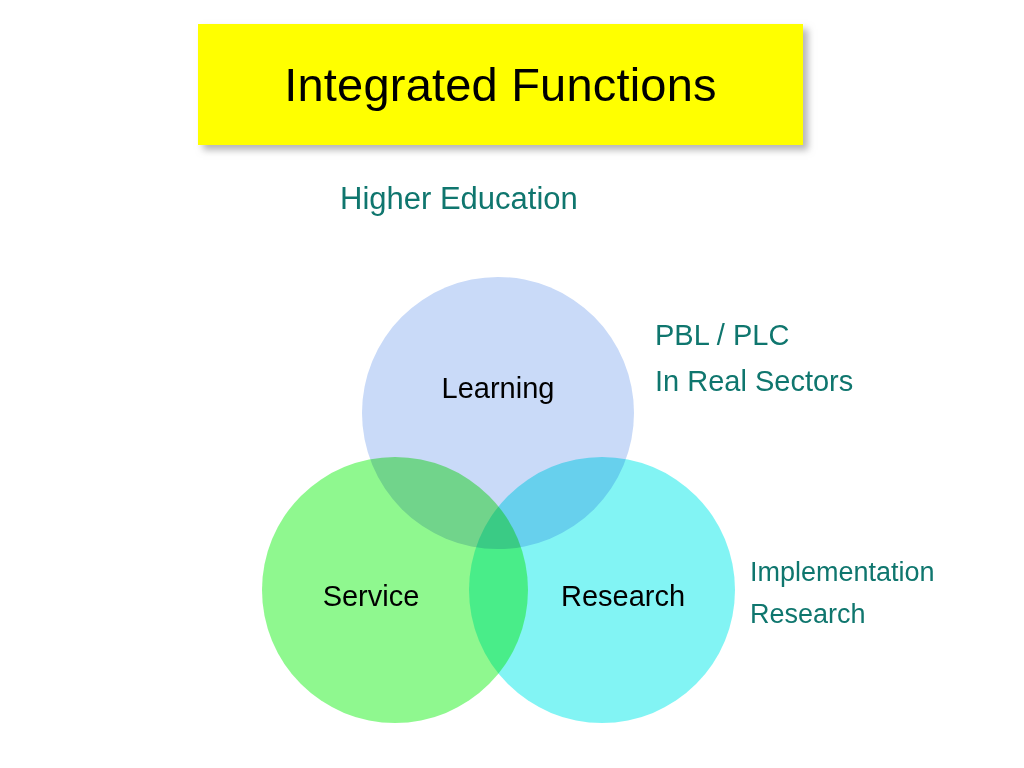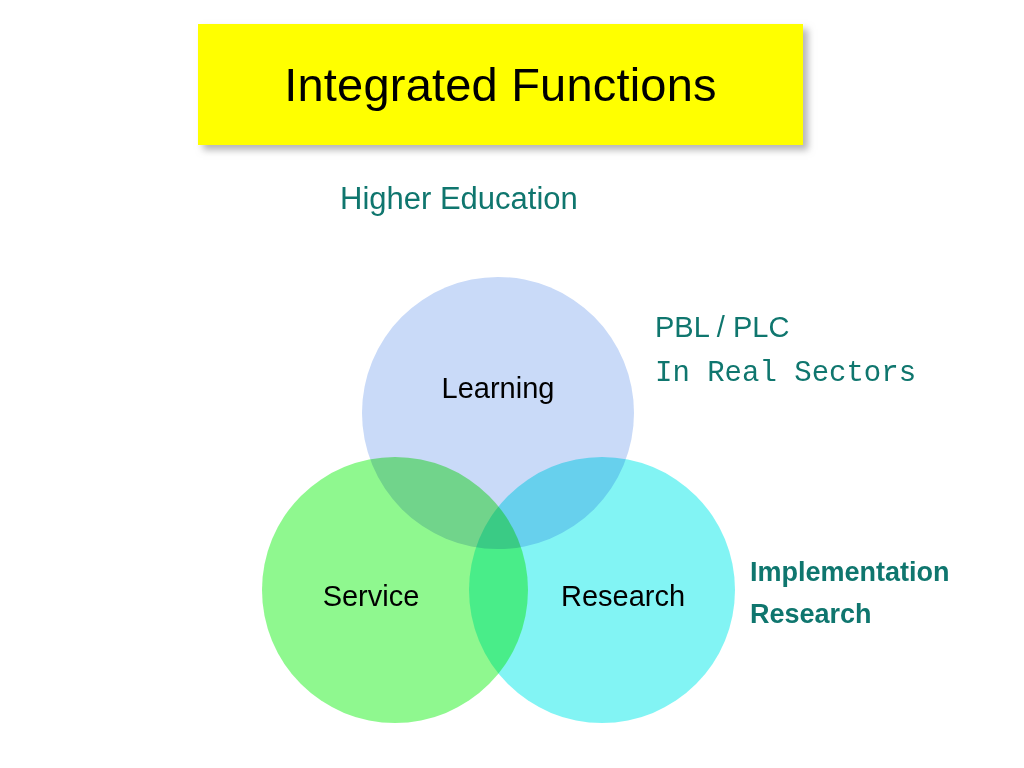--- a/index.html
+++ b/index.html
@@ -51,31 +51,30 @@
     white-space: nowrap;
     line-height: 1.22;
   }
   #higher-education-label {
     left: 340px;
     top: 180px;
     font-size: 31px;
   }
   #pbl-plc-block {
     left: 655px;
-    top: 310px;
+    top: 318px;
     font-size: 29px;
   }
   #implementation-research-block {
     left: 750px;
     top: 556px;
     font-size: 27px;
-    font-weight: bold;
   }
   .free-text .line { display: block; }
-  #pbl-plc-block .line + .line { margin-top: 11px; font-family: Liberation Mono, monospace; }
+  #pbl-plc-block .line + .line { margin-top: 11px; }
   #implementation-research-block .line + .line { margin-top: 9px; }
 
   
   #venn {
     position: absolute;
     left: 255px;
     top: 265px;
     width: 500px;
     height: 475px;
   }

